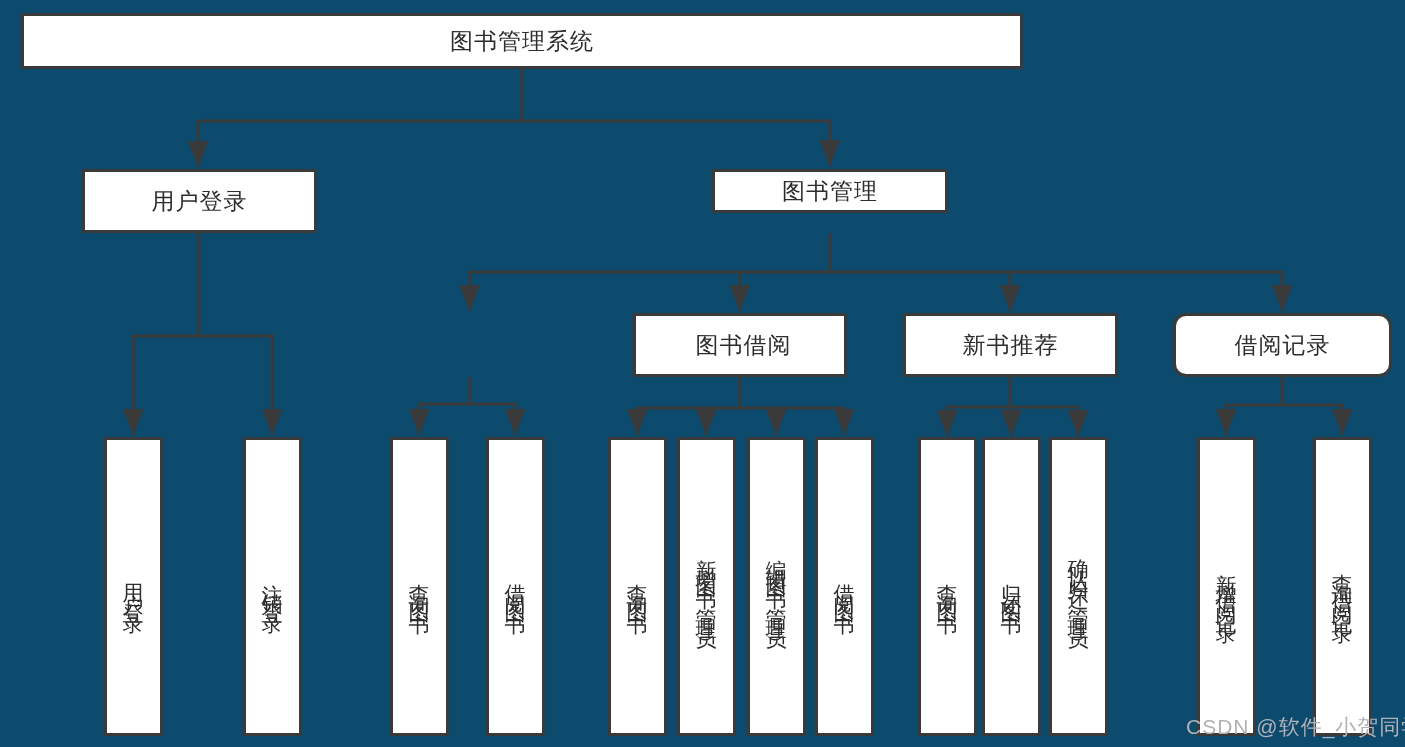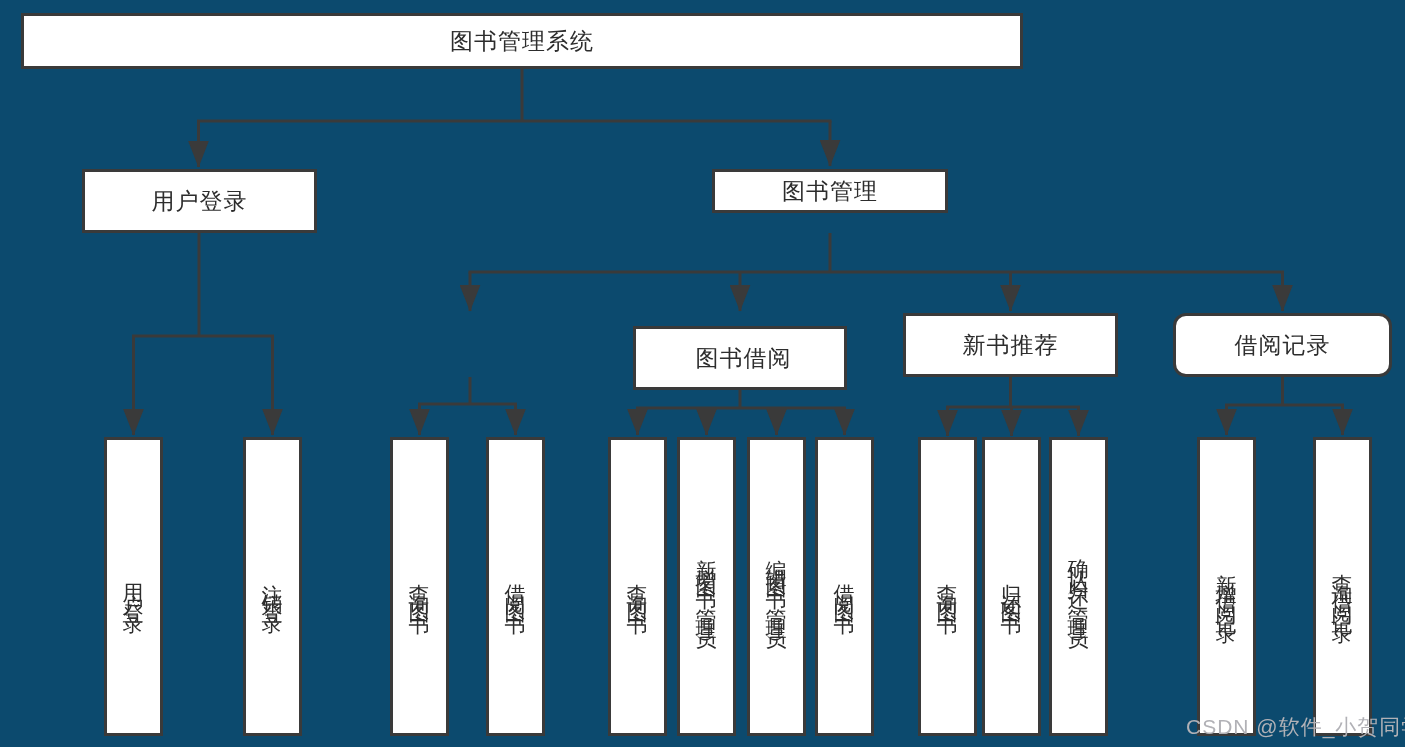--- a/index.html
+++ b/index.html
@@ -114,21 +114,21 @@
       <line x1="1226.5" y1="405" x2="1226.5" y2="435" marker-end="url(#arrowhead)"></line>
       <line x1="1342.5" y1="405" x2="1342.5" y2="435" marker-end="url(#arrowhead)"></line>
     </g>
   </svg>
 
   <div class="box h-box" style="left:21px; top:13px; width:1002px; height:56px;">图书管理系统</div>
 
   <div class="box h-box" style="left:82px; top:169px; width:235px; height:64px;">用户登录</div>
   <div class="box h-box" style="left:712px; top:169px; width:236px; height:44px;">图书管理</div>
 
-  <div class="box h-box" style="left:633px; top:326px; width:214px; height:64px;padding-left:7px;">图书借阅</div>
+  <div class="box h-box" style="left:633px; top:313px; width:214px; height:64px;padding-left:7px;">图书借阅</div>
   <div class="box h-box" style="left:903px; top:313px; width:215px; height:64px;">新书推荐</div>
   <div class="box h-box" style="left:1173px; top:313px; width:219px; height:64px;border-radius:13px;">借阅记录</div>
 
   <div class="box v-box" style="left:104px;">
     <span>用户登录</span>
   </div>
   <div class="box v-box" style="left:243px;">
     <span>注销登录</span>
   </div>
   <div class="box v-box" style="left:390px;">

